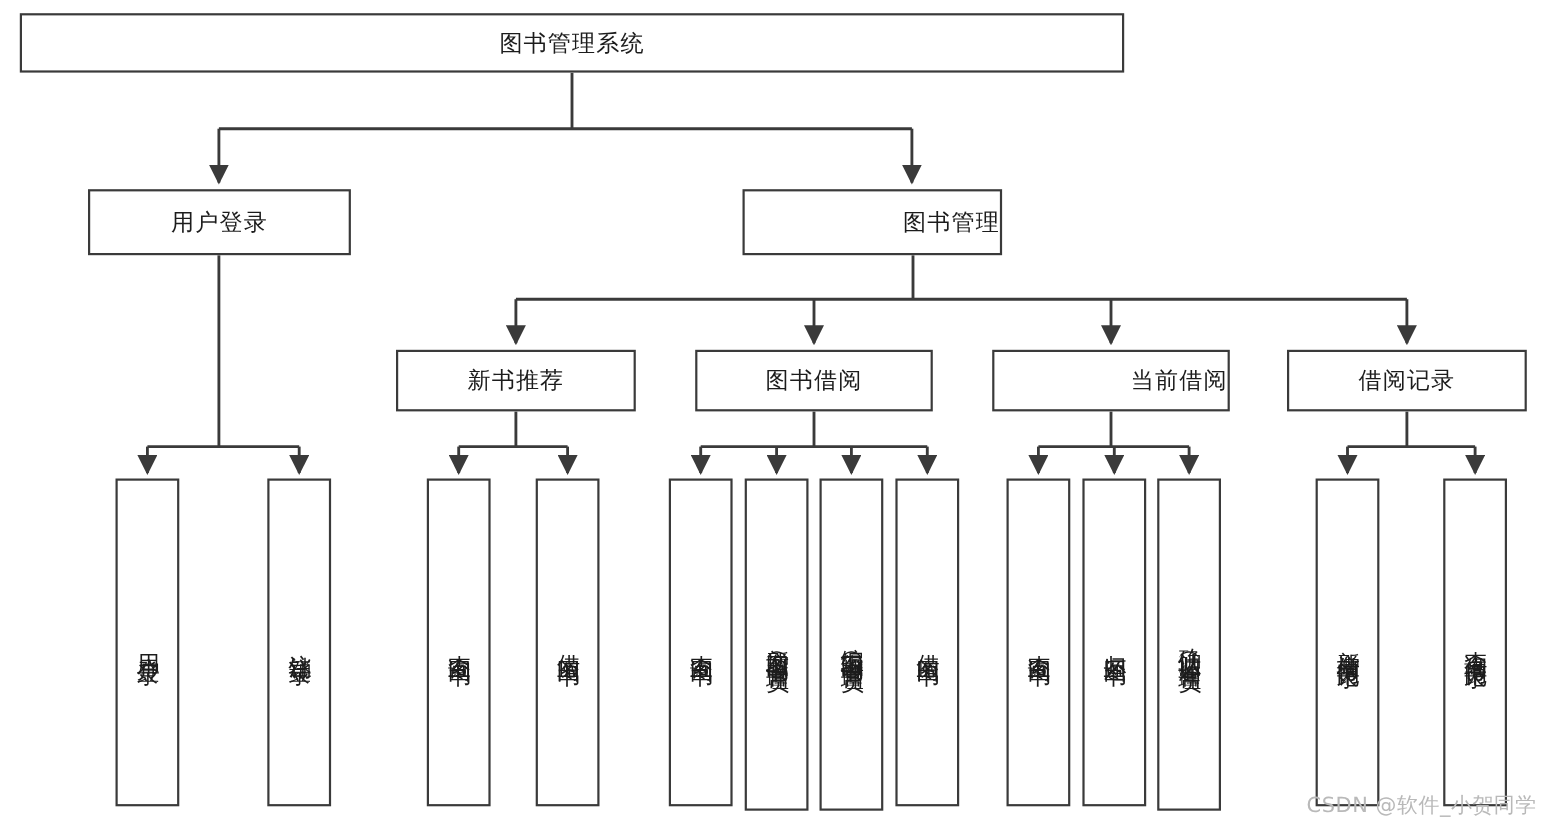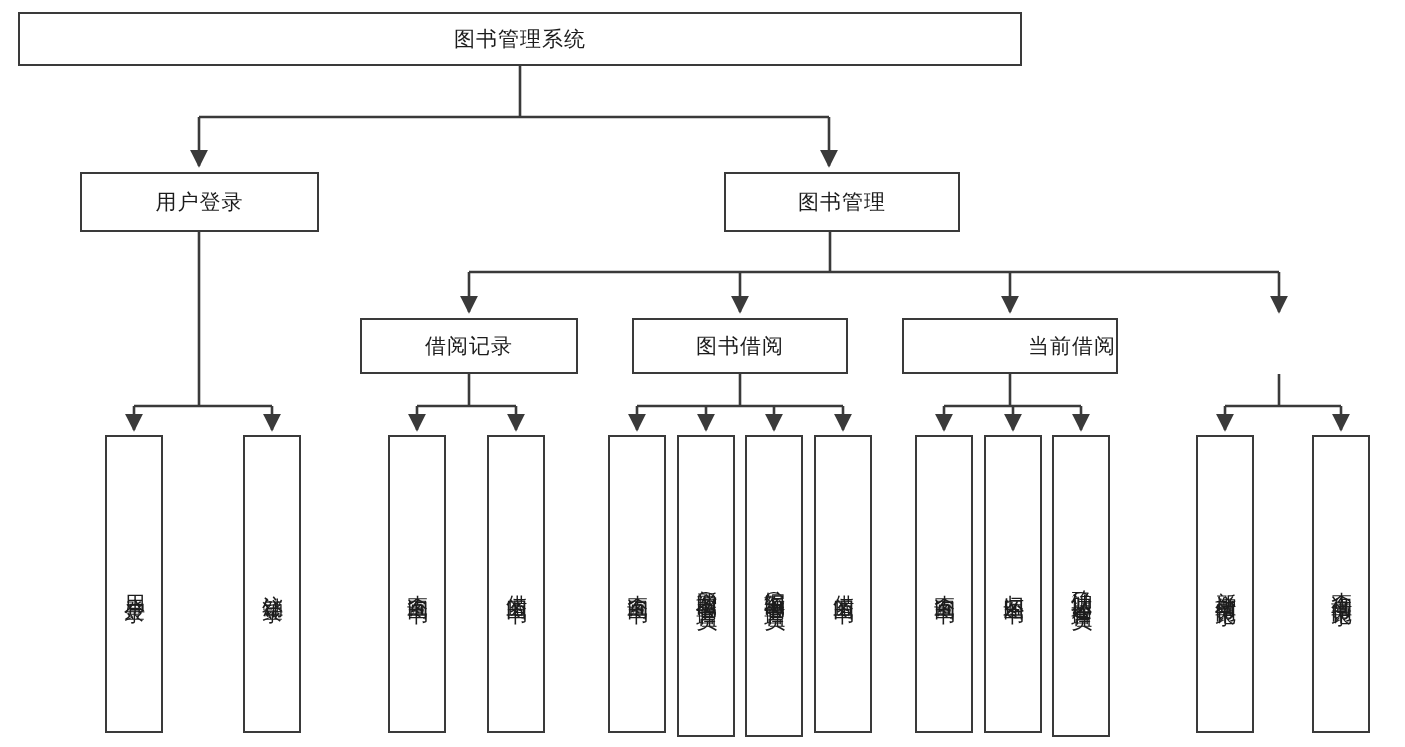--- a/index.html
+++ b/index.html
@@ -123,32 +123,35 @@
     </g>
   </svg>
 
   <div class="node h" style="left:18px; top:12px; width:1004px; height:54px;">
     <span class="htext">图书管理系统</span>
   </div>
 
   <div class="node h" style="left:80px; top:172px; width:239px; height:60px;">
     <span class="htext">用户登录</span>
   </div>
-  <div class="node h" style="left:724px; top:172px; width:236px; height:60px;">
+  <div class="node h" style="left:675px; top:172px; width:236px; height:60px;justify-content:flex-end;">
     <span class="htext">图书管理</span>
   </div>
 
   <div class="node h" style="left:360px; top:318px; width:218px; height:56px;">
-    <span class="htext">借阅记录</span>
+    <span class="htext">新书推荐</span>
   </div>
   <div class="node h" style="left:632px; top:318px; width:216px; height:56px;font-family:Liberation Mono, monospace;">
     <span class="htext">图书借阅</span>
   </div>
   <div class="node h" style="left:902px; top:318px; width:216px; height:56px;justify-content:flex-end;">
     <span class="htext">当前借阅</span>
+  </div>
+  <div class="node h" style="left:1170px; top:318px; width:218px; height:56px;">
+    <span class="htext">借阅记录</span>
   </div>
 
   <div class="node v" style="left:105px; top:435px; width:58px; height:298px;">
     <span class="vtext">用户登录</span>
   </div>
   <div class="node v" style="left:243px; top:435px; width:58px; height:298px;">
     <span class="vtext">注销登录</span>
   </div>
   <div class="node v" style="left:388px; top:435px; width:58px; height:298px;">
     <span class="vtext">查询图书</span>
@@ -177,14 +180,15 @@
   <div class="node v" style="left:1052px; top:435px; width:58px; height:302px;">
     <span class="vtext">确认归还（管理员）</span>
   </div>
   <div class="node v" style="left:1196px; top:435px; width:58px; height:298px;">
     <span class="vtext">新增借阅记录</span>
   </div>
   <div class="node v" style="left:1312px; top:435px; width:58px; height:298px;">
     <span class="vtext">查询借阅记录</span>
   </div>
 
+  <div class="watermark">CSDN @软件_小贺同学</div>
 
 </div>
 
 </body></html>

